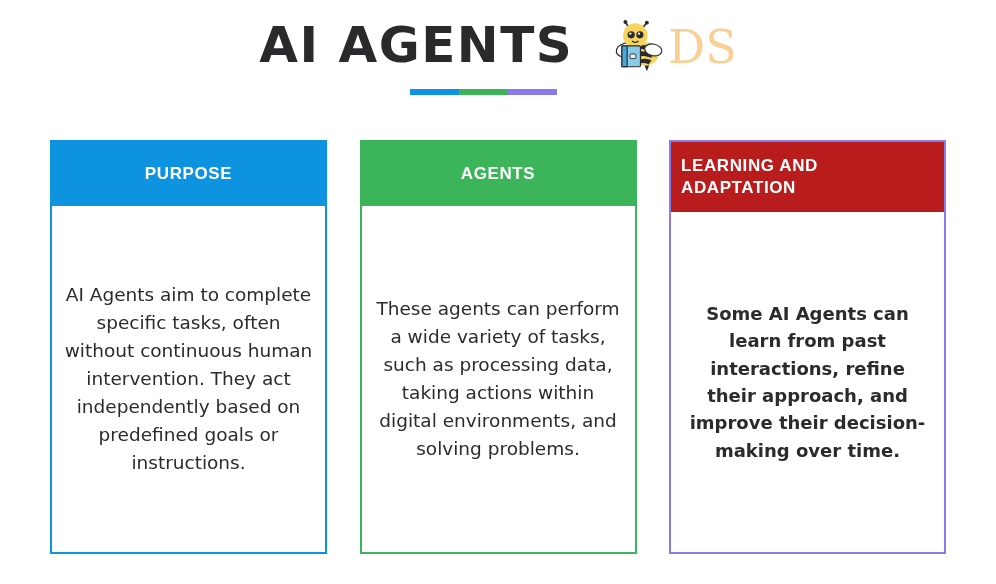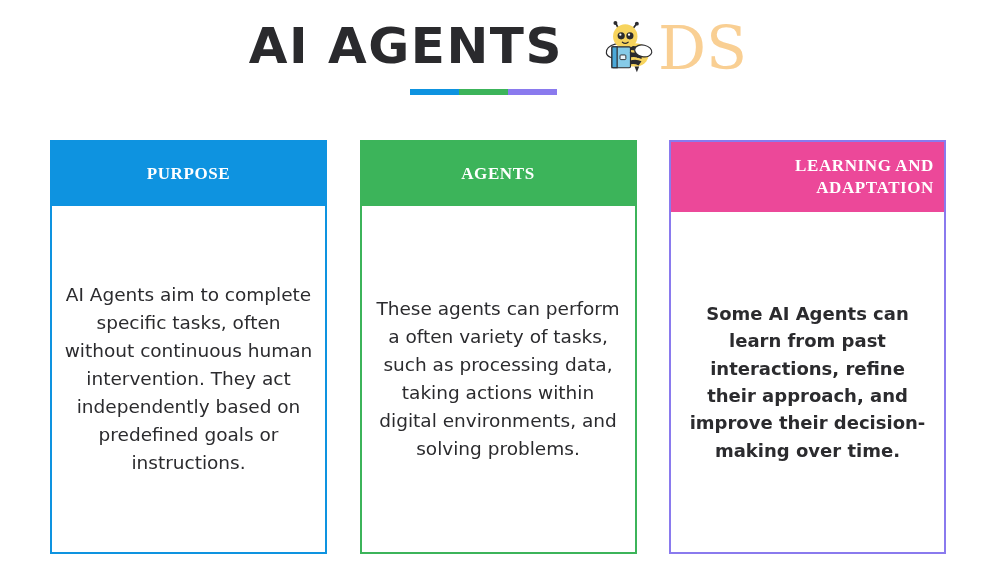--- a/index.html
+++ b/index.html
@@ -56,21 +56,21 @@
     margin-top: 4px;
   }
   .bee-mark {
     width: 58px;
     height: 58px;
     flex: 0 0 auto;
     display: block;
   }
   .logo-ds {
     font-family: "DejaVu Serif", serif;
-    font-size: 60px;
+    font-size: 46px;
     font-weight: normal;
     color: #f9cf93;
     line-height: 1;
     letter-spacing: 0px;
   }
 
   
   .accent-bar {
     position: absolute;
     left: 410px;
@@ -103,25 +103,25 @@
   }
   .card-header {
     box-sizing: border-box;
     width: 100%;
     min-height: 64px;
     display: flex;
     align-items: center;
     justify-content: center;
     padding: 6px 10px;
     color: #ffffff;
-    font-family: Liberation Serif, serif;
+    font-family: Liberation Sans, sans-serif;
     font-size: 17px;
     font-weight: bold;
     letter-spacing: 0.6px;
-    text-align: right;
+    text-align: left;
     line-height: 1.3;
   }
   .card-body {
     flex: 1 1 auto;
     display: flex;
     align-items: center;
     justify-content: center;
     padding: 8px 12px;
     box-sizing: border-box;
   }
@@ -132,21 +132,21 @@
     color: #2b2b2e;
     text-align: center;
   }
 
   
   .card--purpose  { border-color: #0e93e0; }
   .card--purpose  .card-header { background: #0e93e0; }
   .card--action   { border-color: #3cb45a; }
   .card--action   .card-header { background: #3cb45a; }
   .card--learning { border-color: #8a7aee; }
-  .card--learning .card-header { background: #ec4899; }
+  .card--learning .card-header { background: #b91c1c; }
 
   .card--learning .card-header { min-height: 70px; }
   .card--learning .card-text { font-size: 18px; font-weight: bold; }
 </style>
 </head>
 <body>
 
 <div class="page">
 
   <div class="header">
@@ -201,21 +201,21 @@
     <div class="card card--purpose">
       <div class="card-header">PURPOSE</div>
       <div class="card-body">
         <div class="card-text">AI Agents aim to complete specific tasks, often without continuous human intervention. They act independently based on predefined goals or instructions.</div>
       </div>
     </div>
 
     <div class="card card--action">
       <div class="card-header">AGENTS</div>
       <div class="card-body">
-        <div class="card-text">These agents can perform a often variety of tasks, such as processing data, taking actions within digital environments, and solving problems.</div>
+        <div class="card-text">These agents can perform a wide variety of tasks, such as processing data, taking actions within digital environments, and solving problems.</div>
       </div>
     </div>
 
     <div class="card card--learning">
       <div class="card-header">LEARNING AND ADAPTATION</div>
       <div class="card-body">
         <div class="card-text">Some AI Agents can learn from past interactions, refine their approach, and improve their decision-making over time.</div>
       </div>
     </div>
 

